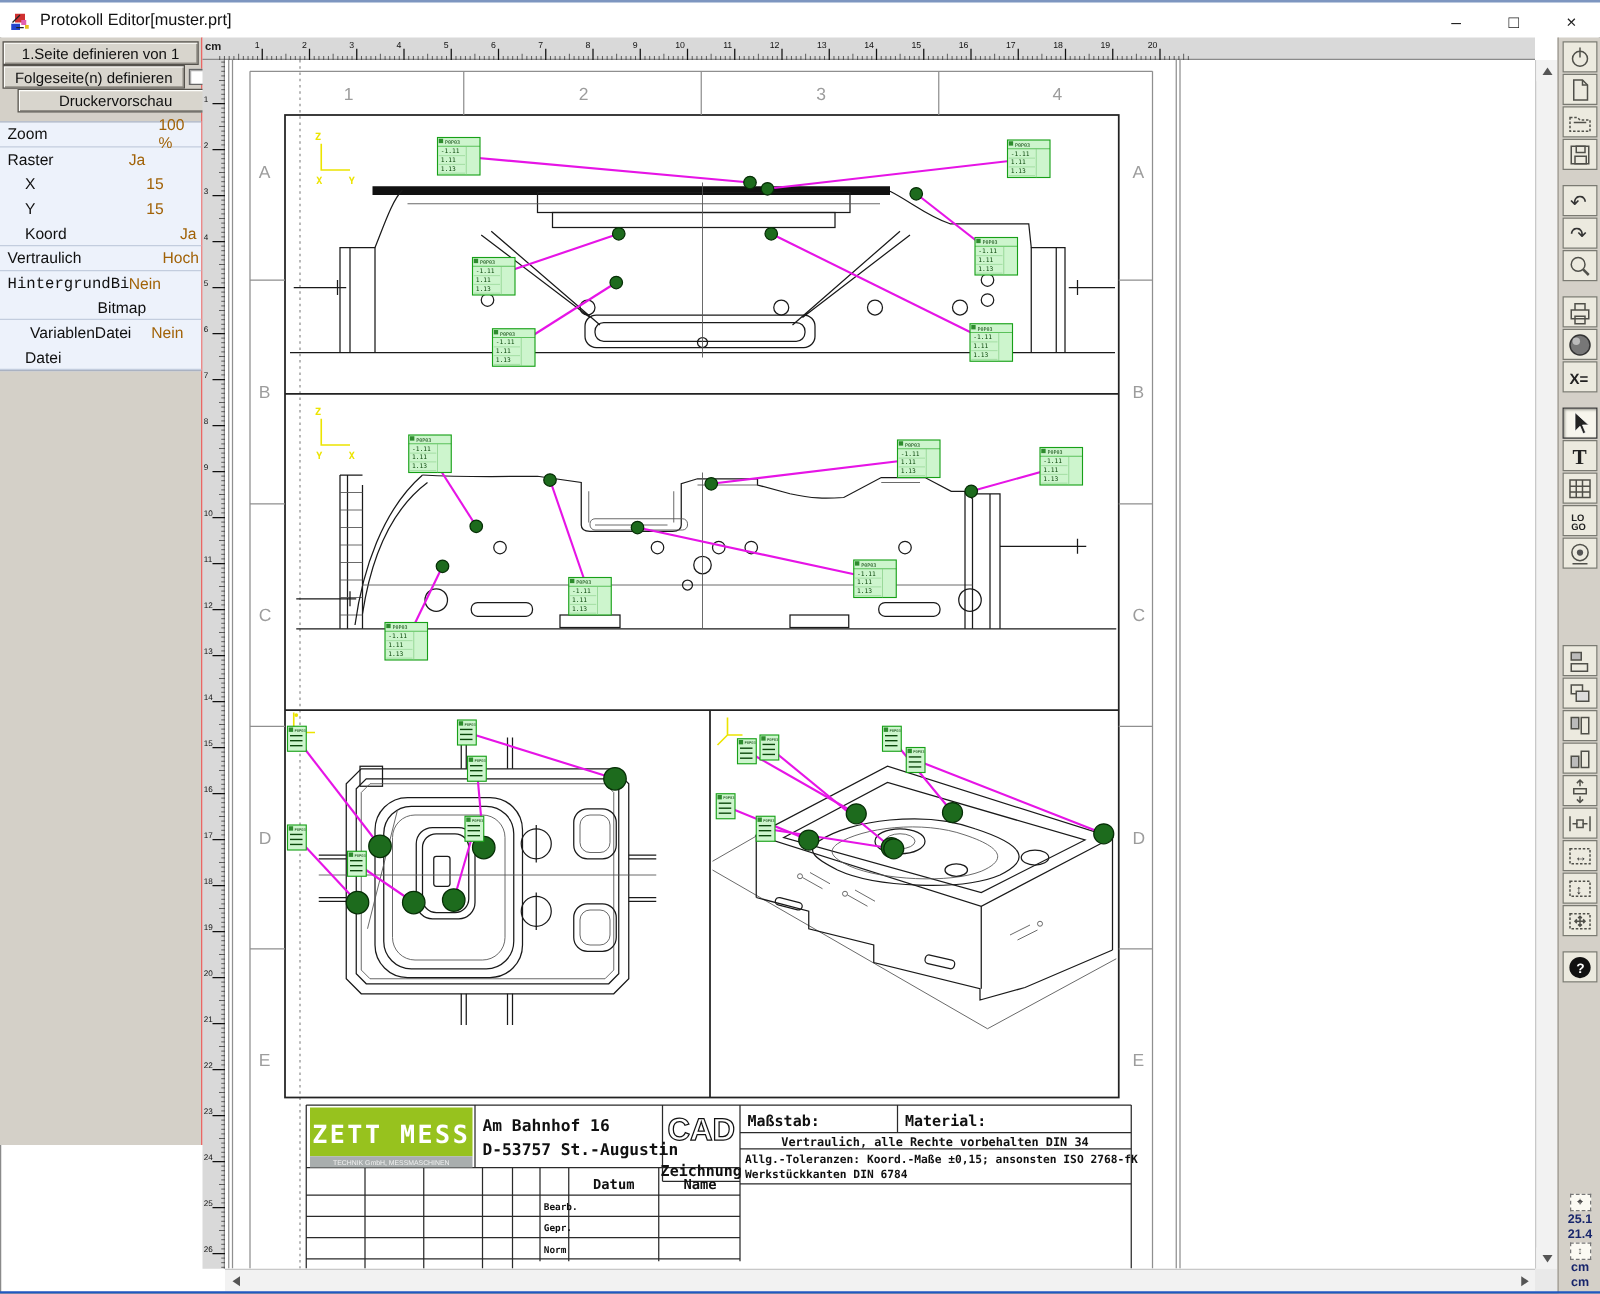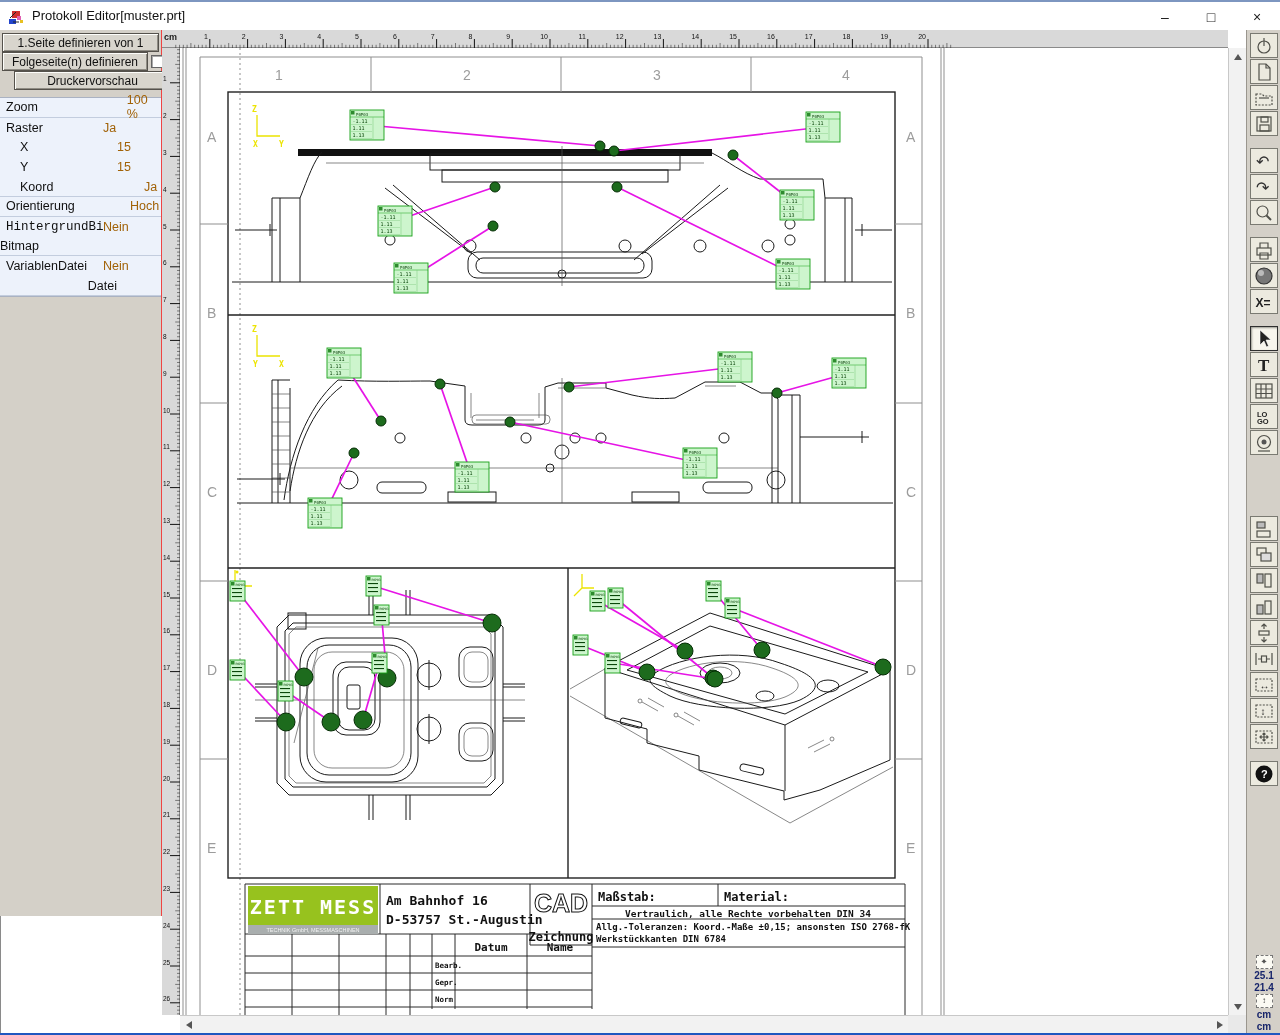--- a/index.html
+++ b/index.html
@@ -98,37 +98,37 @@
         </div>
         <div class="prow">
           <span class="plabel" style="padding-left: 20px;">Y</span>
           <span class="pval">15</span>
         </div>
         <div class="prow sep">
           <span class="plabel" style="padding-left: 20px;">Koord</span>
           <span class="pval">Ja</span>
         </div>
         <div class="prow sep">
-          <span class="plabel" style="padding-left: 6px;">Orientierung</span>
+          <span class="plabel" style="padding-left: 6px;">Vertraulich</span>
           <span class="pval">Hoch</span>
         </div>
         <div class="prow">
           <span class="plabel" style="padding-left: 6px; font-family: Liberation Mono, monospace;">HintergrundBild</span>
           <span class="pval">Nein</span>
         </div>
         <div class="prow sep">
-          <span class="plabel" style="">Bitmap</span>
+          <span class="plabel" style="padding-left: 20px; text-align: right;">Bitmap</span>
           <span class="pval"></span>
         </div>
         <div class="prow">
-          <span class="plabel" style="padding-left: 6px;">VariablenDatei</span>
+          <span class="plabel" style="padding-left: 24px;">VariablenDatei</span>
           <span class="pval">Nein</span>
         </div>
         <div class="prow sep">
-          <span class="plabel" style="padding-left: 20px; text-align: right;">Datei</span>
+          <span class="plabel" style="padding-left: 20px;">Datei</span>
           <span class="pval"></span>
         </div>
       </div>
   </div>
 
   <div id="ruler-top">
     <svg id="hrsvg" width="1066" height="18">
         <line x1="13.78" y1="14.8" x2="13.78" y2="18" stroke="#333" stroke-width="0.6"></line>
         <line x1="17.56" y1="14.8" x2="17.56" y2="18" stroke="#333" stroke-width="0.6"></line>
         <line x1="21.34" y1="14.8" x2="21.34" y2="18" stroke="#333" stroke-width="0.6"></line>

